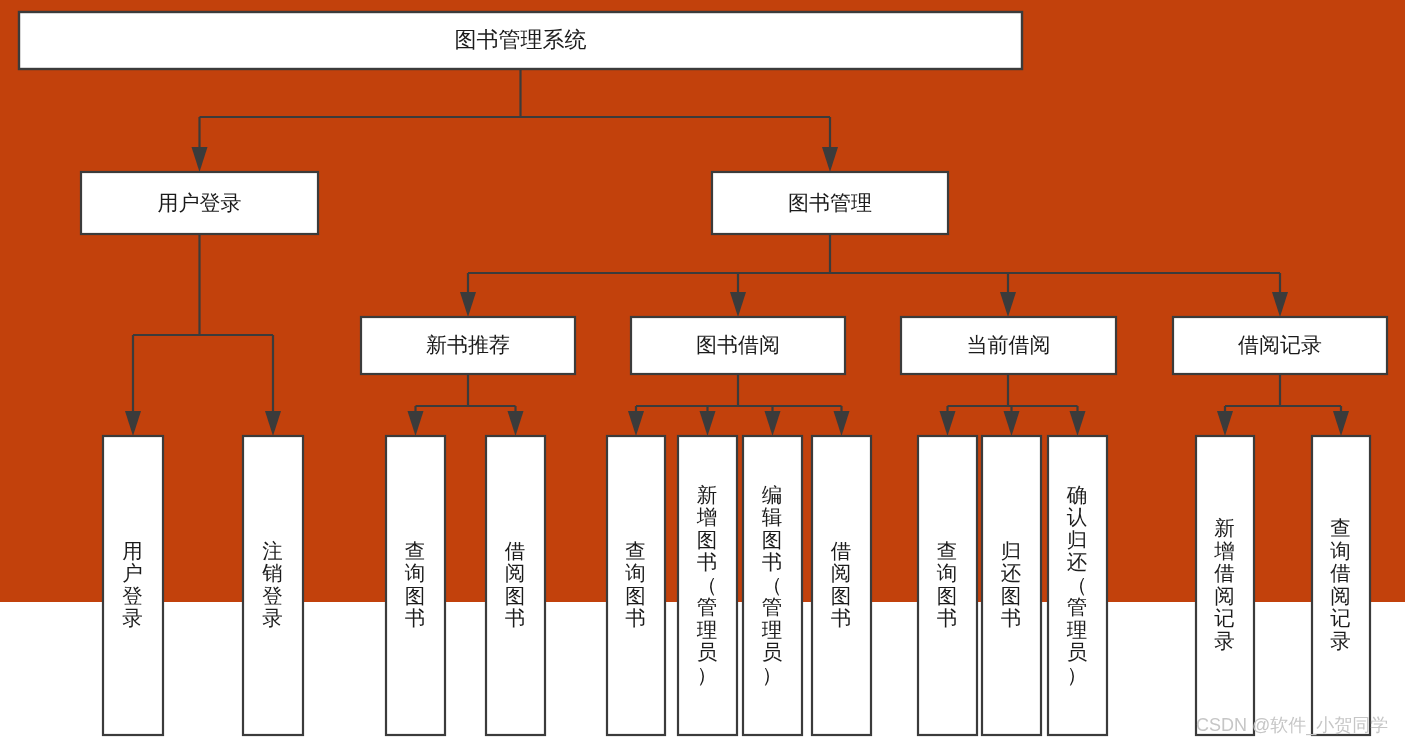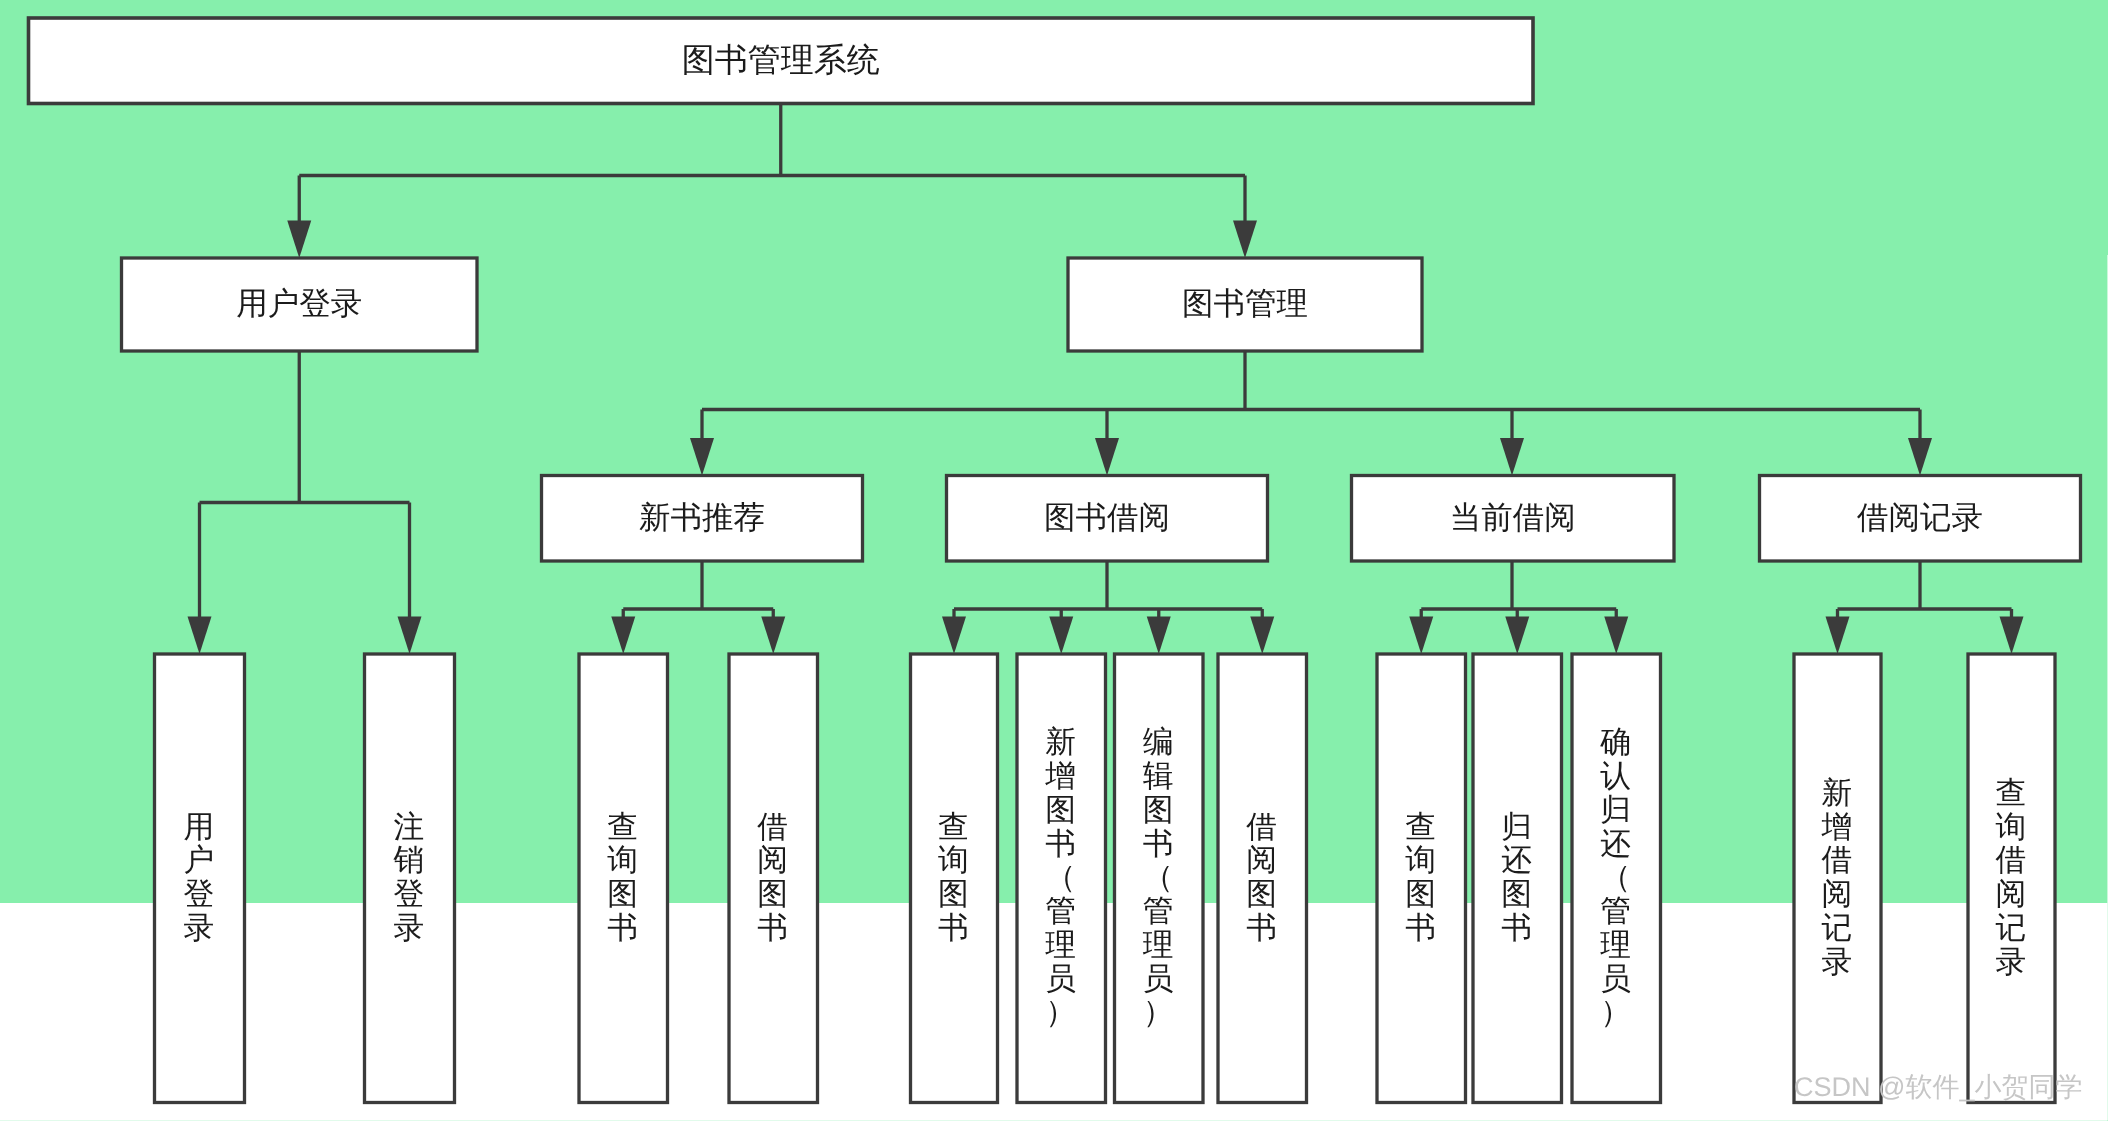--- a/index.html
+++ b/index.html
@@ -11,21 +11,21 @@
   body {
     width: 1405px;
     height: 747px;
     font-family: "Liberation Sans", "DejaVu Sans", sans-serif;
     overflow: hidden;
   }
   #diagram-root {
     position: relative;
     width: 1405px;
     height: 602px;
-    background: #86efac;
+    background: #c2410c;
   }
   svg.diagram-canvas {
     position: absolute;
     left: 0;
     top: 0;
     width: 1405px;
     height: 747px;
     display: block;
   }
   .node-box {

